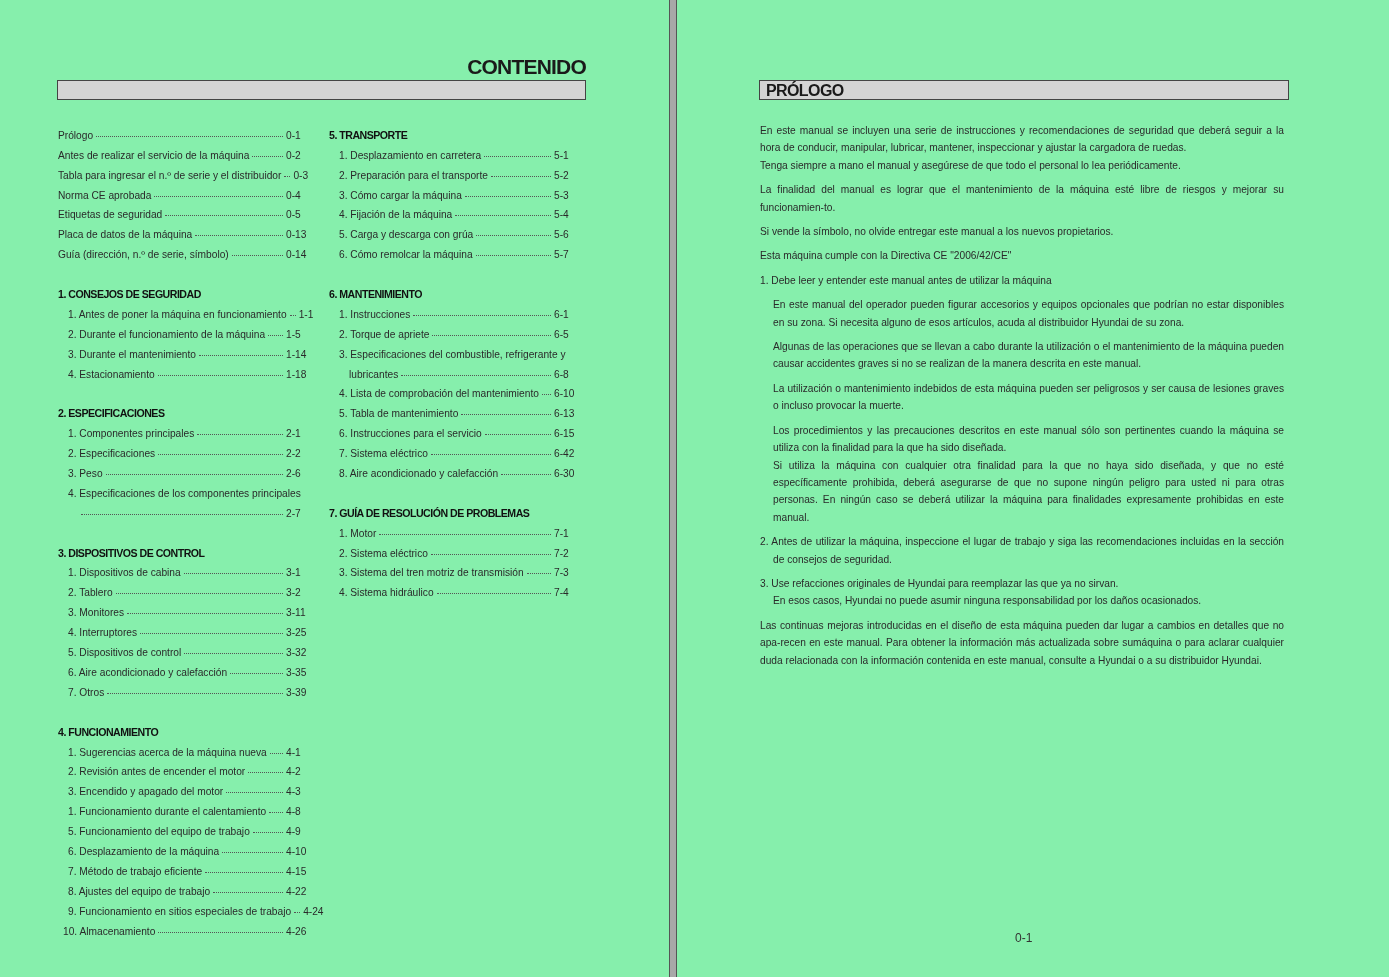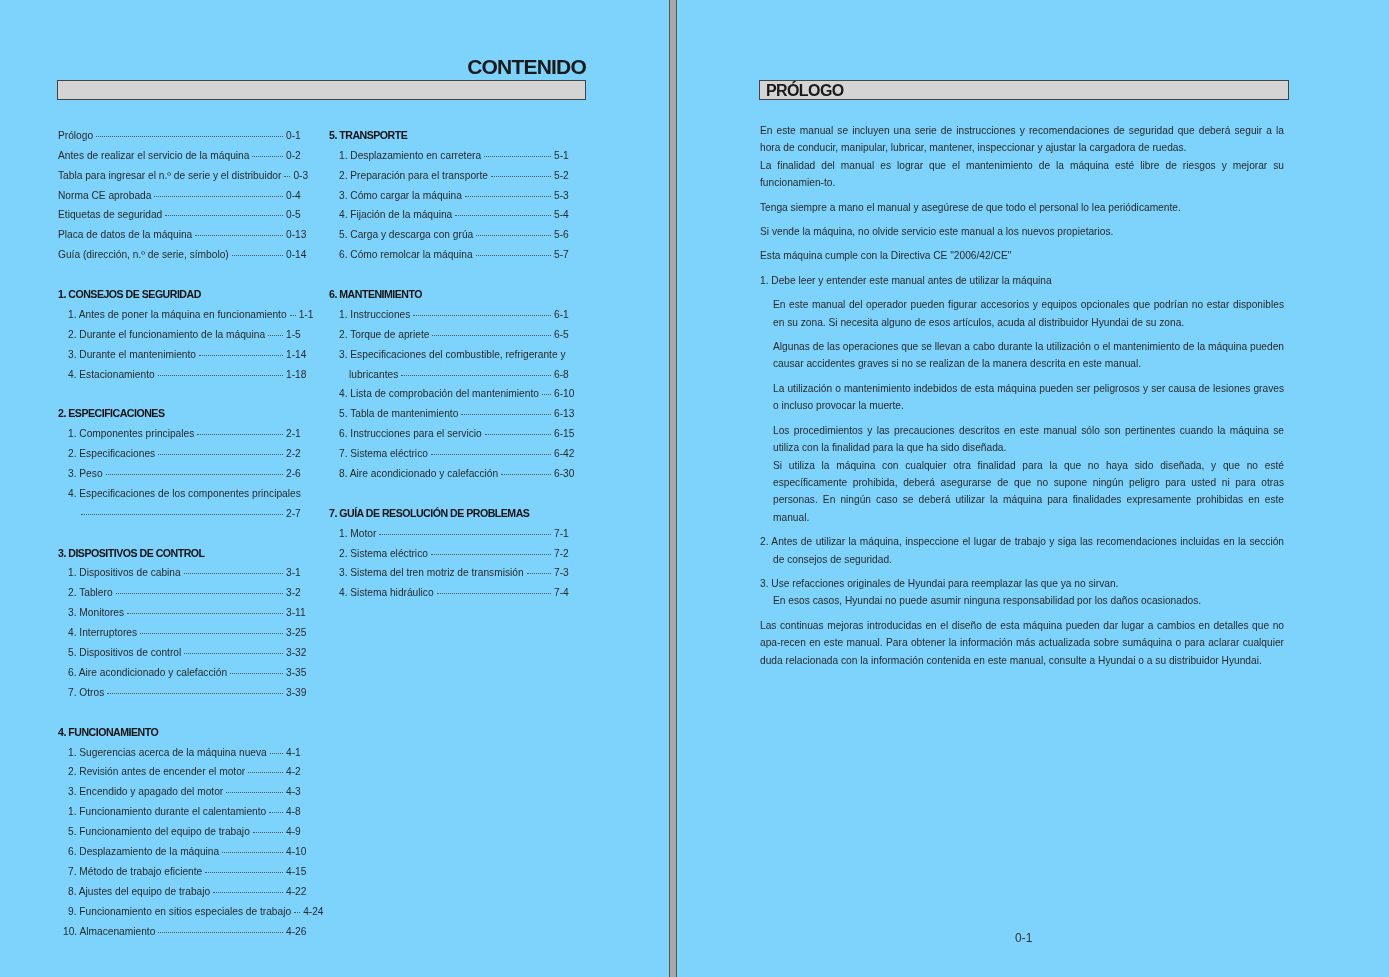--- a/index.html
+++ b/index.html
@@ -3,21 +3,21 @@
 <meta charset="utf-8">
 <style>
   html, body { margin: 0; padding: 0; }
   body {
     width: 1389px; height: 977px; overflow: hidden;
     background: #ffffff;
     font-family: "Liberation Sans", "DejaVu Sans", sans-serif;
     color: #2a2a2a;
     position: relative;
   }
-  .page { position: absolute; top: 0; height: 977px; background: #7dd3fc; }
+  .page { position: absolute; top: 0; height: 977px; background: #86efac; }
   .page-left { left: 0; width: 669px; }
   .gutter {
     position: absolute; left: 669px; top: 0; width: 8px; height: 977px;
     background: #a8a8a8; border-left: 1px solid #555; border-right: 1px solid #555;
     box-sizing: border-box;
   }
   .page-right { left: 677px; width: 712px; }
 
   
   .toc-title {
@@ -357,23 +357,23 @@
       </div>
   </div>
 </div>
 
 <div class="gutter"></div>
 
 <div class="page page-right">
   <div class="pro-bar">PRÓLOGO</div>
   <div class="pro-body">
     <p class="tight">En este manual se incluyen una serie de instrucciones y recomendaciones de seguridad que deberá seguir a la hora de conducir, manipular, lubricar, mantener, inspeccionar y ajustar la cargadora de ruedas.</p>
+    <p>Tenga siempre a mano el manual y asegúrese de que todo el personal lo lea periódicamente.</p>
     <p>La finalidad del manual es lograr que el mantenimiento de la máquina esté libre de riesgos y mejorar su funcionamien-to.</p>
-    <p>Tenga siempre a mano el manual y asegúrese de que todo el personal lo lea periódicamente.</p>
-    <p>Si vende la máquina, no olvide servicio este manual a los nuevos propietarios.</p>
+    <p>Si vende la símbolo, no olvide entregar este manual a los nuevos propietarios.</p>
     <p>Esta máquina cumple con la Directiva CE "2006/42/CE"</p>
     <p>1. Debe leer y entender este manual antes de utilizar la máquina</p>
     <p class="ind">En este manual del operador pueden figurar accesorios y equipos opcionales que podrían no estar disponibles en su zona.   Si necesita alguno de esos artículos, acuda al distribuidor Hyundai de su zona.</p>
     <p class="ind">Algunas de las operaciones que se llevan a cabo durante la utilización o el mantenimiento de la máquina pueden causar accidentes graves si no se realizan de la manera descrita en este manual.</p>
     <p class="ind">La utilización o mantenimiento indebidos de esta máquina pueden ser peligrosos y ser causa de lesiones graves o incluso provocar la muerte.</p>
     <p class="ind tight">Los procedimientos y las precauciones descritos en este manual sólo son pertinentes cuando la máquina se utiliza con la finalidad para la que ha sido diseñada.</p>
     <p class="ind">Si utiliza la máquina con cualquier otra finalidad para la que no haya sido diseñada, y que no esté específicamente prohibida, deberá asegurarse de que no supone ningún peligro para usted ni para otras personas.  En ningún caso se deberá utilizar la máquina para finalidades expresamente prohibidas en este manual.</p>
     <p class="ind" style="text-indent:-13px">2. Antes de utilizar la máquina, inspeccione el lugar de trabajo y siga las recomendaciones incluidas en la sección de consejos de seguridad.</p>
     <p class="tight">3. Use refacciones originales de Hyundai para reemplazar las que ya no sirvan.</p>
     <p class="ind">En esos casos, Hyundai no puede asumir ninguna responsabilidad por los daños ocasionados.</p>

